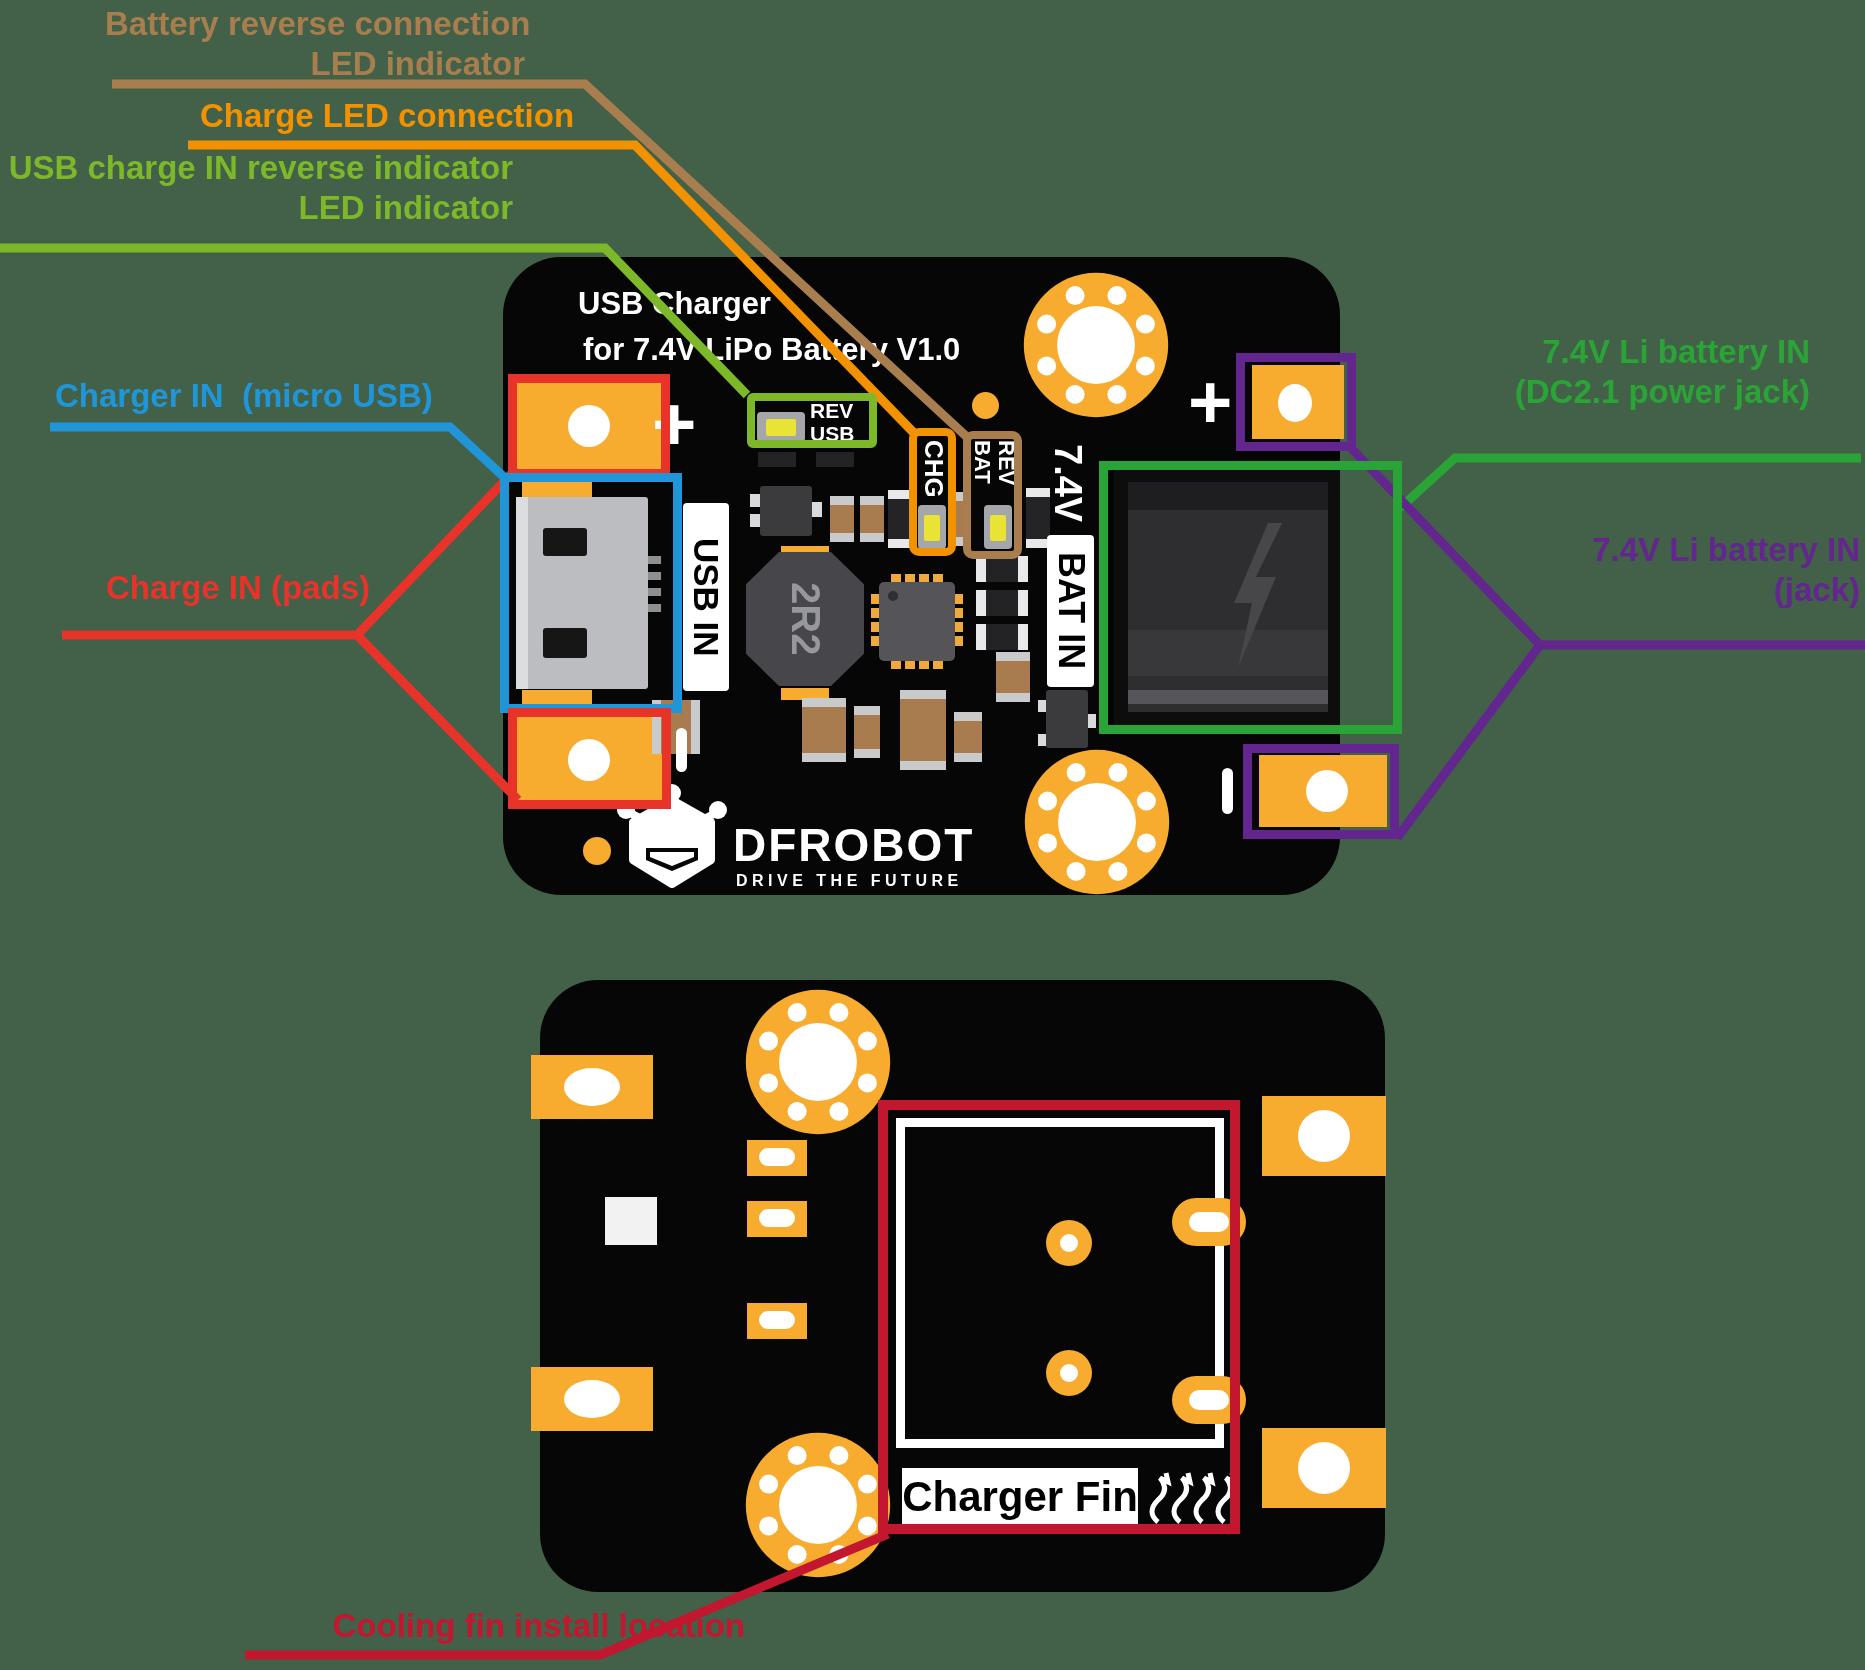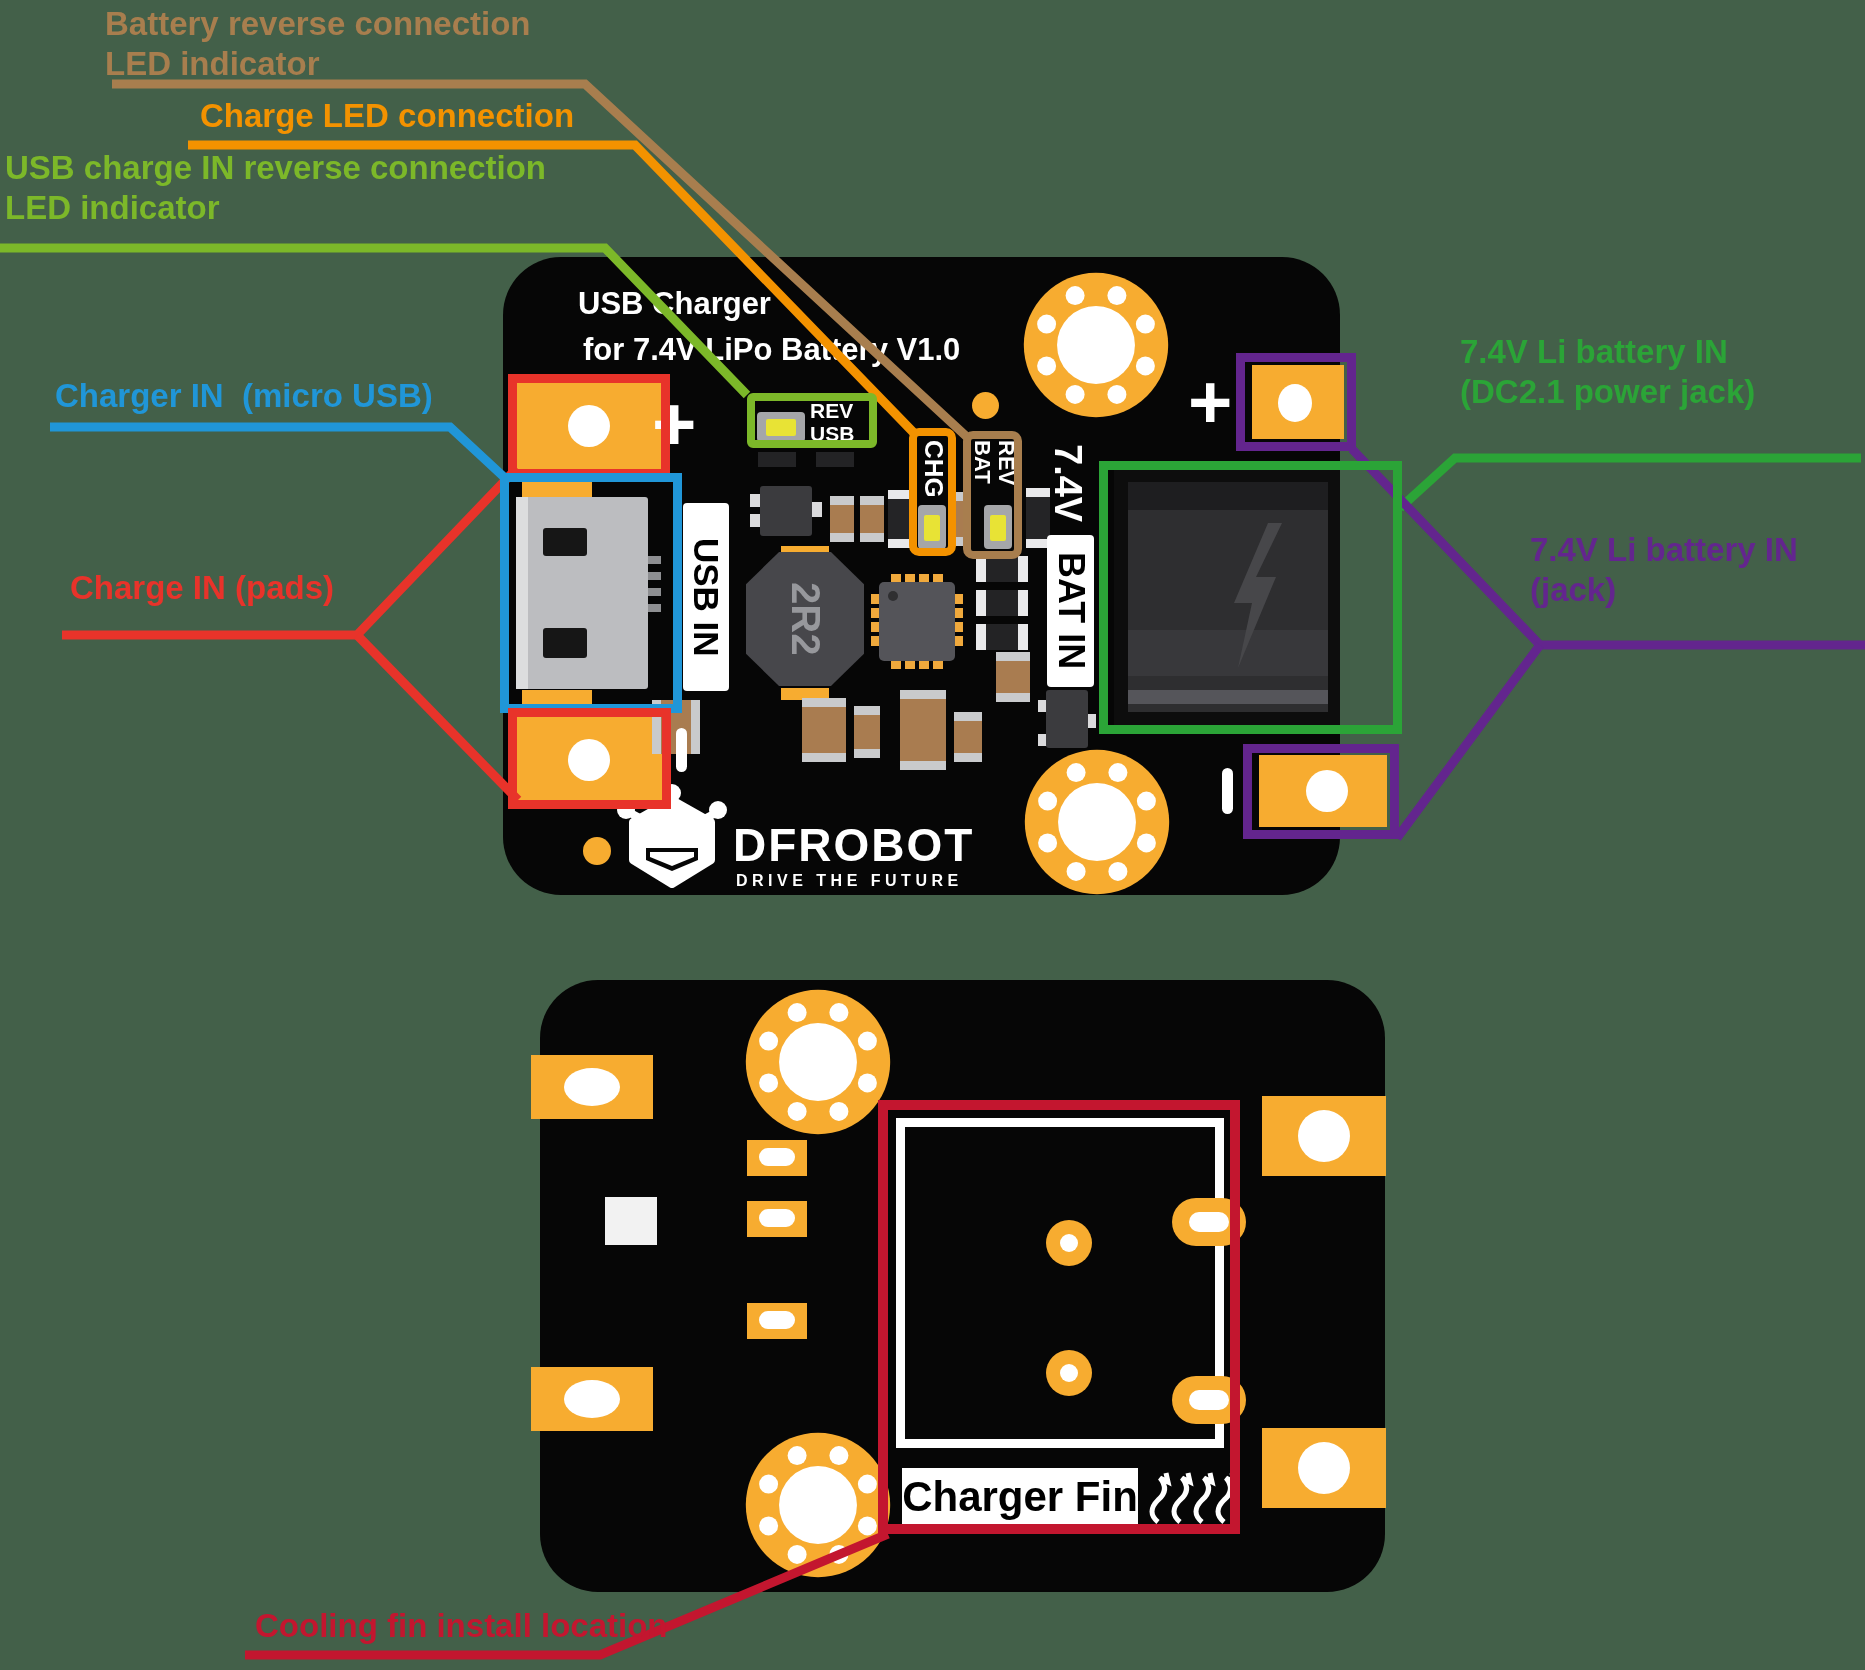--- a/index.html
+++ b/index.html
@@ -5,21 +5,21 @@
   :root{
     --background:#436049; --board:#060606; --pad:#F7AC30; --white:#FFFFFF;
     --annotation-brown:#A87E4E; --annotation-orange:#F39200; --annotation-lime:#7CB829;
     --annotation-blue:#2096D8; --annotation-red:#E8332A; --annotation-green:#2BA437;
     --annotation-purple:#63258E; --annotation-crimson:#C3162F;
   }
   html,body{margin:0;padding:0;}
   body{font-family:"Liberation Sans",sans-serif;}
   #canvas{position:relative;width:1865px;height:1670px;background:var(--background);overflow:hidden;}
   .board{position:absolute;background:var(--board);border-radius:58px;}
-  .note{position:absolute;font-weight:700;font-size:33px;line-height:40px;text-align:left;white-space:nowrap;z-index:8;}
+  .note{position:absolute;font-weight:700;font-size:33px;line-height:40px;text-align:right;white-space:nowrap;z-index:8;}
   .n-brown{color:var(--annotation-brown);} .n-orange{color:var(--annotation-orange);}
   .n-lime{color:var(--annotation-lime);}   .n-blue{color:var(--annotation-blue);}
   .n-red{color:var(--annotation-red);}     .n-green{color:var(--annotation-green);}
   .n-purple{color:var(--annotation-purple);} .n-crimson{color:var(--annotation-crimson);}
   .pad{position:absolute;background:var(--pad);z-index:3;}
   .hole{position:absolute;background:#fff;border-radius:50%;z-index:4;}
   .obox{position:absolute;background:transparent;z-index:7;box-sizing:border-box;}
   .svgo{position:absolute;left:0;top:0;z-index:6;pointer-events:none;}
   .svgd{position:absolute;left:0;top:0;z-index:4;pointer-events:none;}
   .ln{fill:none;stroke-width:9;stroke-linejoin:miter;stroke-linecap:butt;}
@@ -277,21 +277,21 @@
   <div class="obox" style="left:1099px;top:461px;width:303px;height:273px;border:9px solid var(--annotation-green);"></div>
   <div class="obox" style="left:1236px;top:353px;width:120px;height:98px;border:9px solid var(--annotation-purple);"></div>
   <div class="obox" style="left:1243px;top:744px;width:156px;height:95px;border:9px solid var(--annotation-purple);"></div>
 
   <div class="note n-brown" style="left:105px;top:4px;width:420px;">
     <span>Battery reverse connection</span><br>
     <span>LED indicator</span>
   </div>
   <div class="note n-orange" style="left:200px;top:96px;width:310px;">Charge LED connection</div>
   <div class="note n-lime" style="left:5px;top:148px;width:508px;">
-    <span>USB charge IN reverse connection</span><br>
+    <span>USB charge IN reverse indicator</span><br>
     <span>LED indicator</span>
   </div>
   <div class="note n-blue" style="left:55px;top:376px;width:335px;white-space:pre;">Charger IN  (micro USB)</div>
   <div class="note n-red" style="left:70px;top:568px;width:300px;">Charge IN (pads)</div>
   <div class="note n-green" style="left:1460px;top:332px;width:350px;">
     <span>7.4V Li battery IN</span><br>
     <span>(DC2.1 power jack)</span>
   </div>
   <div class="note n-purple" style="left:1530px;top:530px;width:330px;">
     <span>7.4V Li battery IN</span><br>

